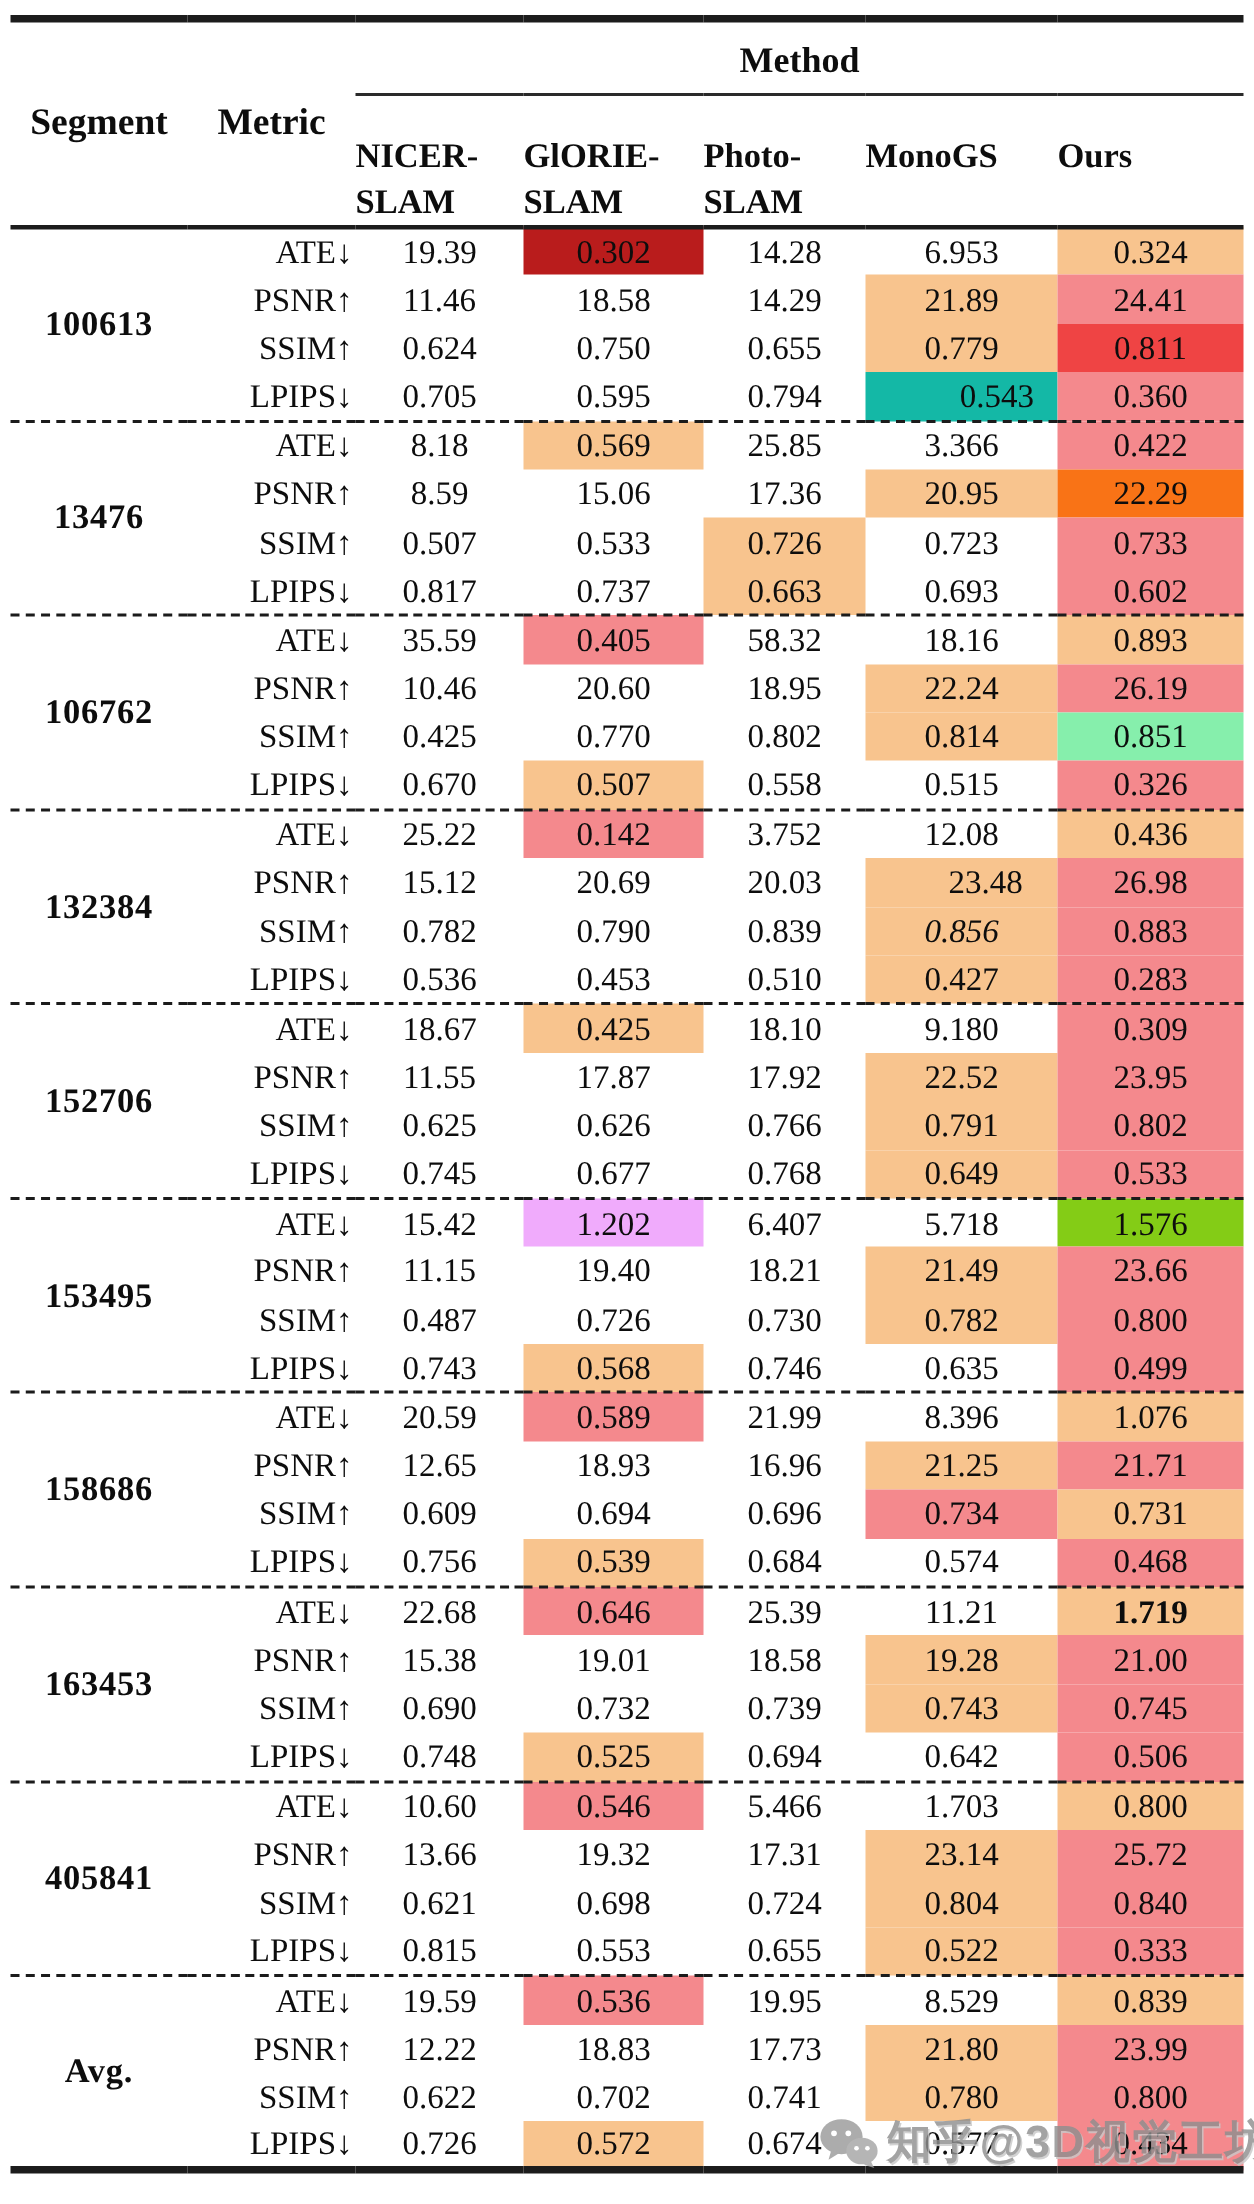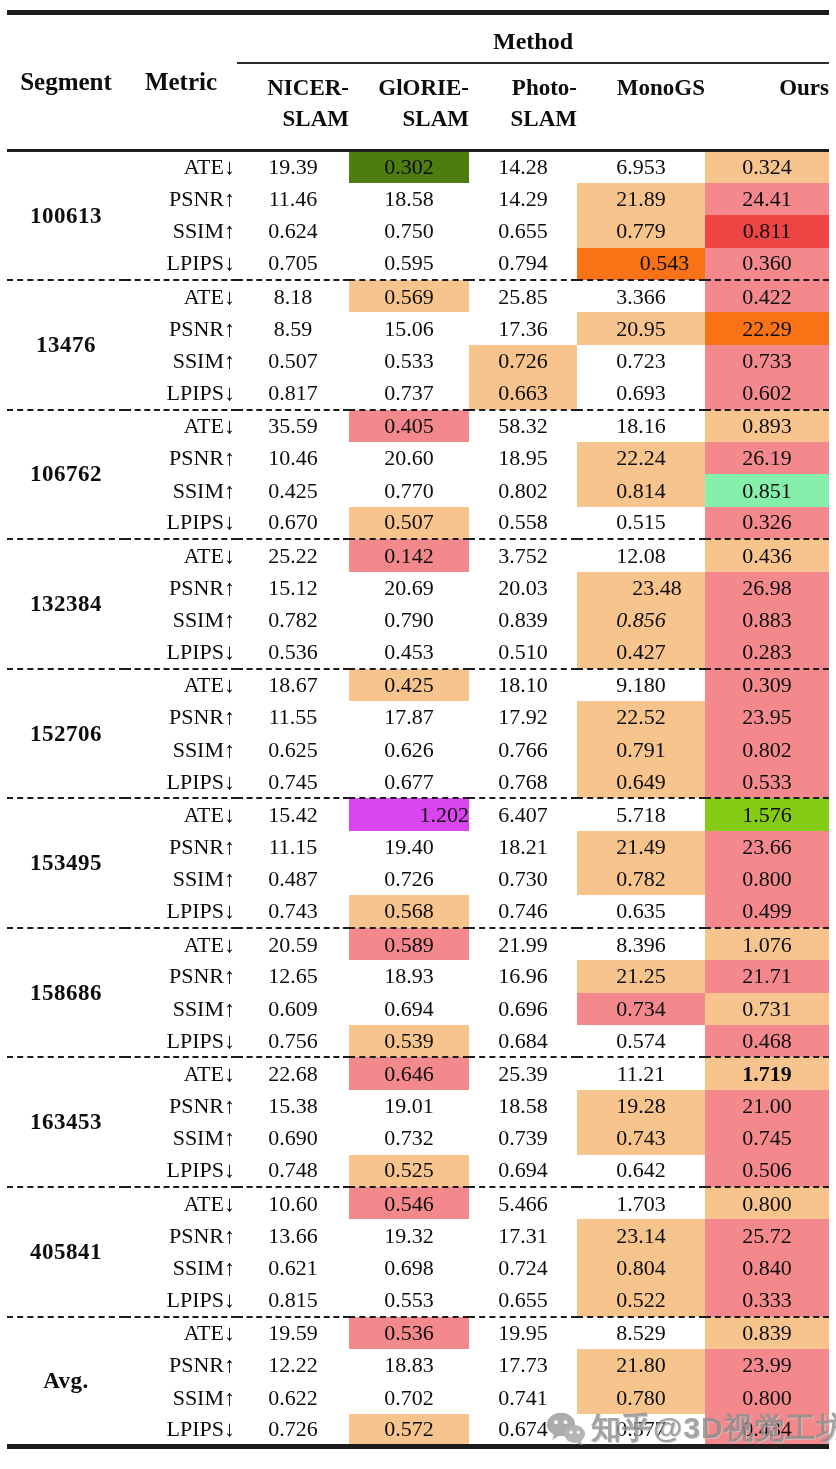--- a/index.html
+++ b/index.html
@@ -34,23 +34,23 @@
     height: 50px;
     text-align: center;
     vertical-align: middle;
     border-bottom: 2px solid #2a2a2a; 
     padding-top: 6px;
   }
   tr.method-names th {
     font-size: 23px;
     line-height: 1.35;
     height: 88px;
-    text-align: right;
+    text-align: left;
     vertical-align: top;
-    padding-top: 8px;
+    padding-top: 24px;
     border-bottom: 3px solid #1c1c1c;
   }
 
   
   tbody td {
     height: 32.4px;
     font-size: 22px;
     text-align: center;
     vertical-align: middle;
     padding: 0;
@@ -127,21 +127,21 @@
           <th>
             <div>Ours</div>
           </th>
         </tr>
     </thead>
     <tbody id="table-body">
         <tr>
           <td class="segment" rowspan="4">100613</td>
           <td class="metric">ATE↓</td>
           <td>19.39</td>
-          <td style="background: #4d7c0f;">0.302</td>
+          <td style="background: #b91c1c;">0.302</td>
           <td>14.28</td>
           <td>6.953</td>
           <td style="background: rgb(248, 196, 142);">0.324</td>
         </tr>
         <tr>
           <td class="metric">PSNR↑</td>
           <td>11.46</td>
           <td>18.58</td>
           <td>14.29</td>
           <td style="background: rgb(248, 196, 142);">21.89</td>
@@ -153,21 +153,21 @@
           <td>0.750</td>
           <td>0.655</td>
           <td style="background: rgb(248, 196, 142);">0.779</td>
           <td style="background: #ef4444;">0.811</td>
         </tr>
         <tr>
           <td class="metric">LPIPS↓</td>
           <td>0.705</td>
           <td>0.595</td>
           <td>0.794</td>
-          <td style="background: #f97316; padding-left: 47px;">0.543</td>
+          <td style="background: #14b8a6; padding-left: 47px;">0.543</td>
           <td style="background: rgb(244, 137, 141);">0.360</td>
         </tr>
         <tr class="group-sep">
           <td class="segment" rowspan="4">13476</td>
           <td class="metric">ATE↓</td>
           <td>8.18</td>
           <td style="background: rgb(248, 196, 142);">0.569</td>
           <td>25.85</td>
           <td>3.366</td>
           <td style="background: rgb(244, 137, 141);">0.422</td>
@@ -292,21 +292,21 @@
           <td>0.745</td>
           <td>0.677</td>
           <td>0.768</td>
           <td style="background: rgb(248, 196, 142);">0.649</td>
           <td style="background: rgb(244, 137, 141);">0.533</td>
         </tr>
         <tr class="group-sep">
           <td class="segment" rowspan="4">153495</td>
           <td class="metric">ATE↓</td>
           <td>15.42</td>
-          <td style="background: #d946ef; text-align: right;">1.202</td>
+          <td style="background: #f0abfc;">1.202</td>
           <td>6.407</td>
           <td>5.718</td>
           <td style="background: #84cc16;">1.576</td>
         </tr>
         <tr>
           <td class="metric">PSNR↑</td>
           <td>11.15</td>
           <td>19.40</td>
           <td>18.21</td>
           <td style="background: rgb(248, 196, 142);">21.49</td>

